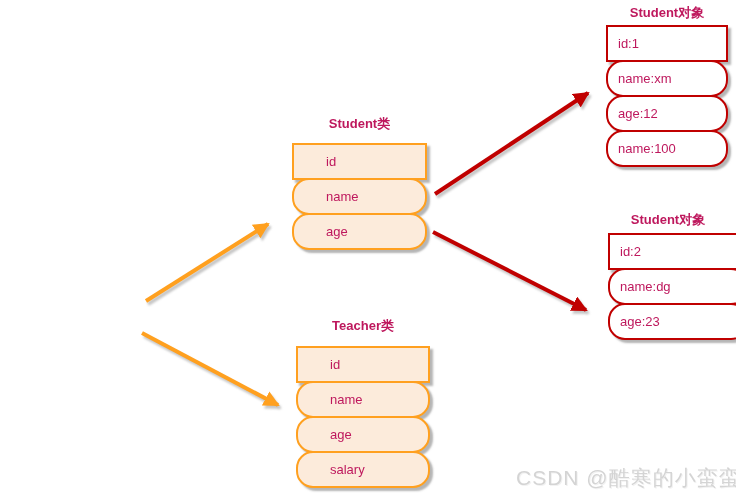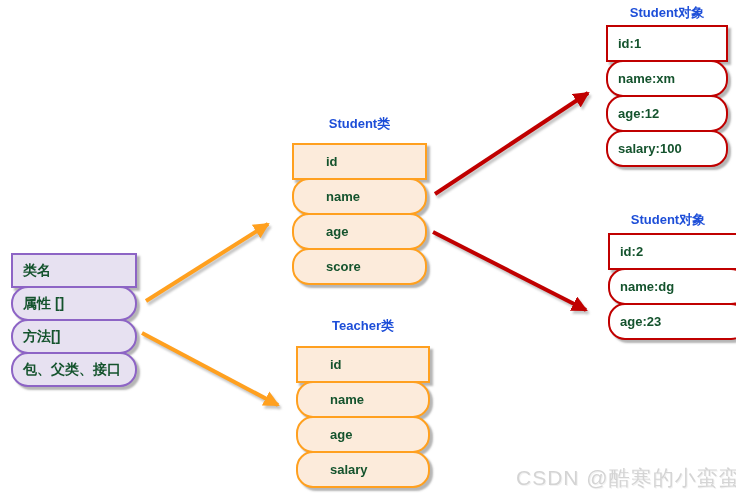--- a/index.html
+++ b/index.html
@@ -28,22 +28,22 @@
   }
   .uml-box {
     position: absolute;
     display: flex;
     flex-direction: column;
   }
   .cell {
     box-sizing: border-box;
     display: flex;
     align-items: center;
-    font-weight: bold;
-    color: #14532d;
+    font-weight: normal;
+    color: #be185d;
     box-shadow: 3px 3px 2px rgba(120,120,120,0.55);
   }
   .cell + .cell { margin-top: -2px; border-radius: 17px; }
   .cell.purple {
     height: 35px;
     border: 2px solid var(--purple-border, #8D64C5);
     background: var(--purple-fill, #E7E1F1);
     padding-left: 10px;
     font-size: 14px;
   }
@@ -58,21 +58,21 @@
     height: 37px;
     border: 2px solid var(--red-border, #C00000);
     background: var(--red-fill, #FFFFFF);
     padding-left: 10px;
     font-size: 13px;
   }
   .box-title {
     position: absolute;
     font-size: 13px;
     font-weight: bold;
-    color: #1d4ed8;
+    color: #be185d;
     text-align: center;
     white-space: nowrap;
   }
   .watermark {
     position: absolute;
     left: 516px;
     top: 464px;
     font-size: 21px;
     color: var(--watermark-gray, #D4D4D4);
     letter-spacing: 1px;
@@ -93,49 +93,42 @@
       <marker id="head-red" viewBox="0 0 8 8" refX="7" refY="4" markerWidth="4" markerHeight="4" orient="auto" markerUnits="strokeWidth">
         <path d="M0,0 L8,4 L0,8 z" style="fill:var(--arrow-red,#C00000)"></path>
       </marker>
     </defs>
     <line class="arrow-line" x1="146" y1="301" x2="268" y2="224" stroke-width="4" style="stroke:var(--arrow-orange,#FFA01F)" marker-end="url(#head-orange)"></line>
     <line class="arrow-line" x1="142" y1="333" x2="278" y2="405" stroke-width="4" style="stroke:var(--arrow-orange,#FFA01F)" marker-end="url(#head-orange)"></line>
     <line class="arrow-line" x1="435" y1="194" x2="588" y2="93" stroke-width="4" style="stroke:var(--arrow-red,#C00000)" marker-end="url(#head-red)"></line>
     <line class="arrow-line" x1="433" y1="232" x2="586" y2="310" stroke-width="4" style="stroke:var(--arrow-red,#C00000)" marker-end="url(#head-red)"></line>
   </svg>
 
-  <div class="uml-box" style="left:11px; top:253px; width:126px;">
-    <div class="cell purple">类名</div>
-    <div class="cell purple">属性 []</div>
-    <div class="cell purple">方法[]</div>
-    <div class="cell purple">包、父类、接口</div>
-  </div>
 
   <div class="box-title" style="left:292px; top:115px; width:135px;">Student类</div>
   <div class="uml-box" style="left:292px; top:143px; width:135px;">
     <div class="cell orange">id</div>
     <div class="cell orange">name</div>
     <div class="cell orange">age</div>
-    <div class="cell orange">score</div>
   </div>
 
   <div class="box-title" style="left:296px; top:317px; width:134px;">Teacher类</div>
   <div class="uml-box" style="left:296px; top:346px; width:134px;">
     <div class="cell orange">id</div>
     <div class="cell orange">name</div>
     <div class="cell orange">age</div>
     <div class="cell orange">salary</div>
   </div>
 
   <div class="box-title" style="left:606px; top:4px; width:122px;">Student对象</div>
   <div class="uml-box" style="left:606px; top:25px; width:122px;">
     <div class="cell red">id:1</div>
     <div class="cell red">name:xm</div>
     <div class="cell red">age:12</div>
-    <div class="cell red">salary:100</div>
+    <div class="cell red">name:100</div>
   </div>
 
   <div class="box-title" style="left:608px; top:211px; width:120px;">Student对象</div>
   <div class="uml-box" style="left:608px; top:233px; width:140px;">
     <div class="cell red">id:2</div>
     <div class="cell red">name:dg</div>
     <div class="cell red">age:23</div>
   </div>
 
   <div class="watermark">CSDN @酷寒的小蛮蛮</div>

